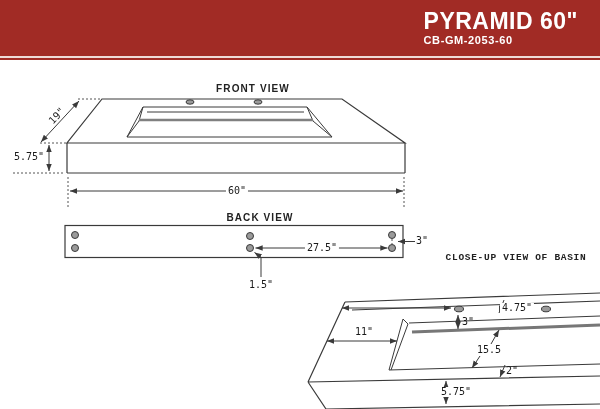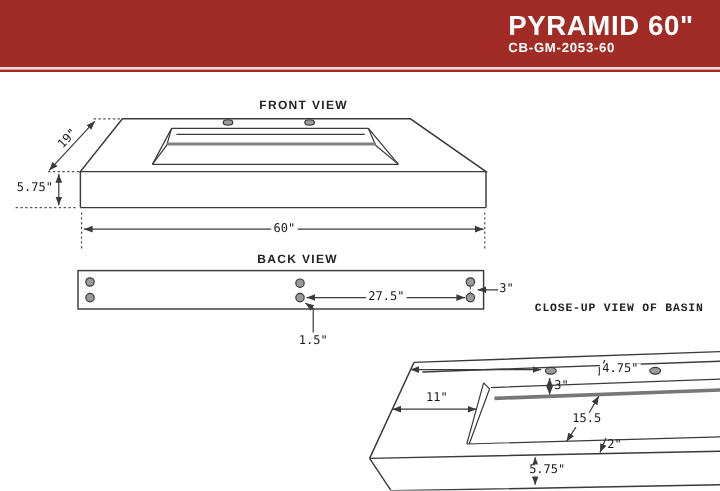--- a/index.html
+++ b/index.html
@@ -94,21 +94,21 @@
     <line class="ln" x1="458" y1="315" x2="458" y2="329" marker-start="url(#arr)" marker-end="url(#arr)"></line>
     <line class="ln" x1="327" y1="341" x2="397" y2="341" marker-start="url(#arr)" marker-end="url(#arr)"></line>
     <line class="ln" x1="491" y1="344" x2="499" y2="330" marker-end="url(#arr)"></line>
     <line class="ln" x1="480" y1="356" x2="472" y2="368" marker-end="url(#arr)"></line>
     <line class="ln" x1="505" y1="365" x2="500" y2="377" marker-end="url(#arr)"></line>
     <line class="ln" x1="446" y1="381" x2="446" y2="404" marker-start="url(#arr)" marker-end="url(#arr)"></line>
   </g>
 </svg>
 
 <div class="vtitle" style="left:232px; top:88px;margin-left:21px;">FRONT VIEW</div>
-<div class="vtitle" style="left:248px; top:217px;">BACK VIEW</div>
+<div class="vtitle" style="left:260px; top:217px;">BACK VIEW</div>
 <div class="vtitle small" style="left:516px; top:257px;font-family:Liberation Mono, monospace;">CLOSE-UP VIEW OF BASIN</div>
 
 <div class="lbl rot" style="left:57px; top:116px;">19"</div>
 <div class="lbl" style="left:29px; top:157px;">5.75"</div>
 <div class="lbl bg" style="left:237px; top:191px;">60"</div>
 
 <div class="lbl" style="left:422px; top:241px;">3"</div>
 <div class="lbl bg" style="left:322px; top:248px;">27.5"</div>
 <div class="lbl" style="left:261px; top:285px;">1.5"</div>
 

